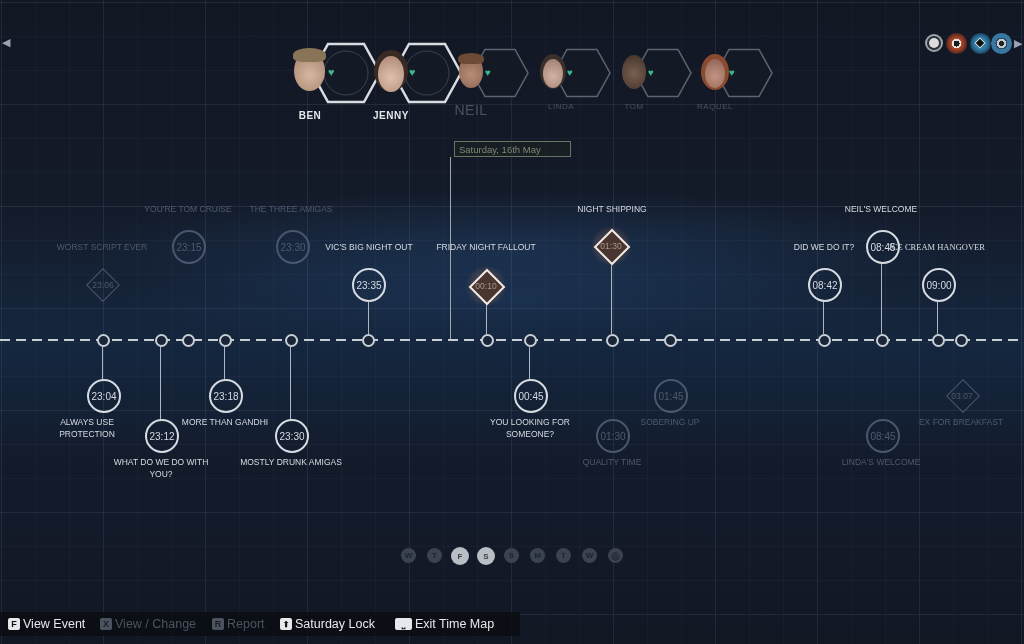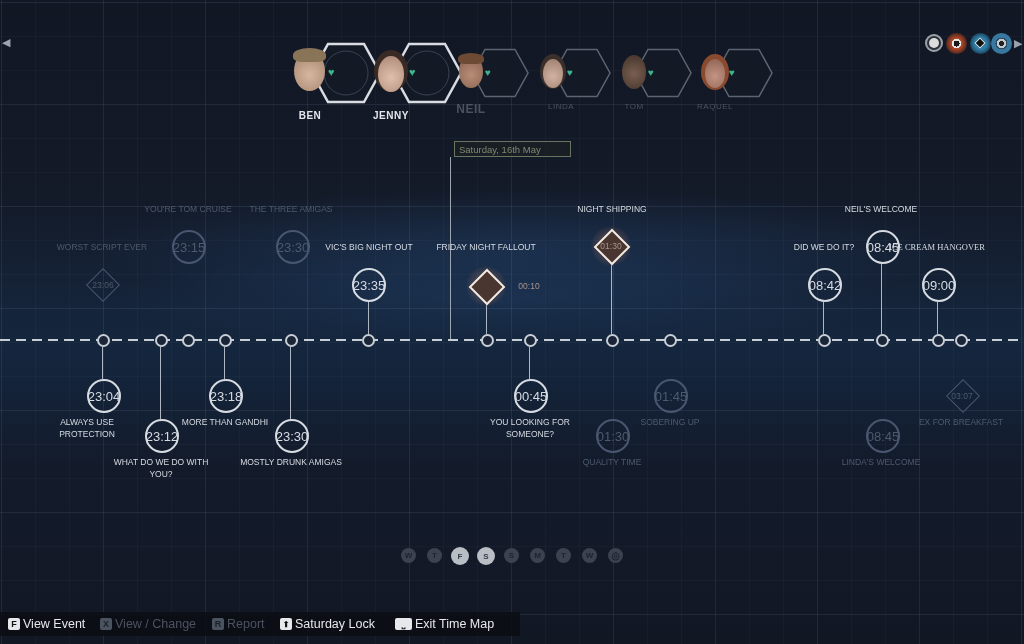--- a/index.html
+++ b/index.html
@@ -24,21 +24,21 @@
   .face{position:absolute;border-radius:50%;}
   .heart{position:absolute;color:#3fb58e;font-size:11px;}
   .cname{position:absolute;font-weight:bold;font-size:10px;letter-spacing:0.5px;width:80px;text-align:center;}
   .filters{position:absolute;top:34px;left:925px;}
   .fbtn{position:absolute;border-radius:50%;}
   .timeline{position:absolute;left:0;top:339px;width:1024px;height:2px;
     background:repeating-linear-gradient(90deg,#c8ced6 0 10px,transparent 10px 16px);}
   .tick{position:absolute;width:9px;height:9px;border:2px solid #c8ced6;border-radius:50%;background:#1a2538;}
   .stem{position:absolute;width:1px;background:#aeb6c2;}
   .ev{position:absolute;}
-  .ev .circle{position:absolute;border-radius:50%;display:flex;align-items:center;justify-content:center;font-size:13px;}
+  .ev .circle{position:absolute;border-radius:50%;display:flex;align-items:center;justify-content:center;font-size:10px;}
   .ev .lbl{position:absolute;width:110px;text-align:center;font-size:8.5px;line-height:12px;text-transform:uppercase;}
   .diamond{position:absolute;transform:rotate(45deg);}
   .dtext{position:absolute;font-size:8.5px;text-align:center;}
   .datebox{position:absolute;left:454px;top:141px;width:117px;height:16px;border:1px solid #6a7460;background:rgba(30,36,34,0.5);color:#7d8870;font-size:9.5px;line-height:16px;padding-left:4px;box-sizing:border-box;}
   .cursorline{position:absolute;left:450px;top:157px;width:1px;height:183px;background:#9da5ae;}
   .days{position:absolute;top:548px;left:401px;}
   .day{position:absolute;width:15px;height:15px;border-radius:50%;background:#3b4250;color:#1d2430;font-size:8px;font-weight:bold;display:flex;align-items:center;justify-content:center;}
   .bottombar{position:absolute;left:0;top:612px;width:520px;height:24px;background:rgba(10,13,18,0.85);}
   .bitem{position:absolute;top:5px;font-size:12.5px;display:flex;align-items:center;gap:3px;white-space:nowrap;}
   .key{display:inline-flex;align-items:center;justify-content:center;width:12px;height:12px;border-radius:2px;font-size:9px;font-weight:bold;color:#111;}
@@ -76,21 +76,21 @@
       <span class="cname" style="left:-4px;top:68px;color:#e3e6ea;">JENNY</span>
     </div>
 
     <div class="char" style="left:442px;top:48px;width:58px;height:70px;">
       <svg class="hex" width="58" height="50" viewBox="0 0 58 50">
         <polygon points="14,1.5 44,1.5 57,25 44,48.5 14,48.5 1,25" fill="#131a26" stroke="#5d6572" stroke-width="1.5"></polygon>
       </svg>
       <div class="face" style="left:17px;top:7px;width:24px;height:33px;background:radial-gradient(circle at 50% 60%, #b98d76, #7d5a48);"></div>
       <div class="face" style="left:16px;top:5px;width:26px;height:11px;background:#6d4a34;border-radius:50% 50% 30% 30%;"></div>
       <span class="heart" style="left:43px;top:19px;font-size:10px;">♥</span>
-      <span class="cname" style="left:-11px;top:54px;color:#4a5260;font-size:12px;font-weight:bold;">NEIL</span>
+      <span class="cname" style="left:-11px;top:54px;color:#4a5260;font-size:14px;font-weight:normal;">NEIL</span>
     </div>
 
     <div class="char" style="left:524px;top:48px;width:58px;height:70px;">
       <svg class="hex" width="58" height="50" viewBox="0 0 58 50">
         <polygon points="14,1.5 44,1.5 57,25 44,48.5 14,48.5 1,25" fill="#131a26" stroke="#5d6572" stroke-width="1.5"></polygon>
       </svg>
       <div class="face" style="left:16px;top:6px;width:26px;height:35px;background:#3a2f2a;"></div>
       <div class="face" style="left:19px;top:11px;width:20px;height:29px;background:radial-gradient(circle at 50% 60%, #d2b2a2, #9a7a6a);"></div>
       <span class="heart" style="left:43px;top:19px;font-size:10px;">♥</span>
       <span class="cname" style="left:-11px;top:54px;color:#4a5260;font-size:8px;font-weight:normal;padding-left:8px;">LINDA</span>
@@ -177,21 +177,21 @@
 
   <div class="ev">
     <div class="lbl" style="left:314px;top:241px;color:#d6dbe2;">VIC'S BIG NIGHT OUT</div>
     <div class="circle" style="left:352px;top:268px;width:30px;height:30px;border:2px solid #d6dbe2;color:#d6dbe2;">23:35</div>
   </div>
 
   <div class="ev">
     <div class="lbl" style="left:431px;top:241px;color:#d6dbe2;">FRIDAY NIGHT FALLOUT</div>
     <div style="position:absolute;left:466px;top:266px;width:40px;height:40px;border-radius:50%;background:radial-gradient(circle,rgba(200,150,120,0.45),rgba(120,80,70,0.15) 65%,transparent 72%);"></div>
     <div class="diamond" style="left:474px;top:274px;width:22px;height:22px;border:2.5px solid #f2e9e2;background:#4a3630;"></div>
-    <div class="dtext" style="left:470px;top:281px;width:32px;color:#a89488;margin-left:43px;">00:10</div>
+    <div class="dtext" style="left:470px;top:281px;width:32px;color:#a89488;">00:10</div>
   </div>
 
   <div class="ev">
     <div class="lbl" style="left:557px;top:203px;color:#d6dbe2;">NIGHT SHIPPING</div>
     <div style="position:absolute;left:591px;top:226px;width:40px;height:40px;border-radius:50%;background:radial-gradient(circle,rgba(200,150,120,0.45),rgba(120,80,70,0.15) 65%,transparent 72%);"></div>
     <div class="diamond" style="left:599px;top:234px;width:22px;height:22px;border:2.5px solid #f2e9e2;background:#4a3630;"></div>
     <div class="dtext" style="left:595px;top:241px;width:32px;color:#a89488;">01:30</div>
   </div>
 
   <div class="ev">

